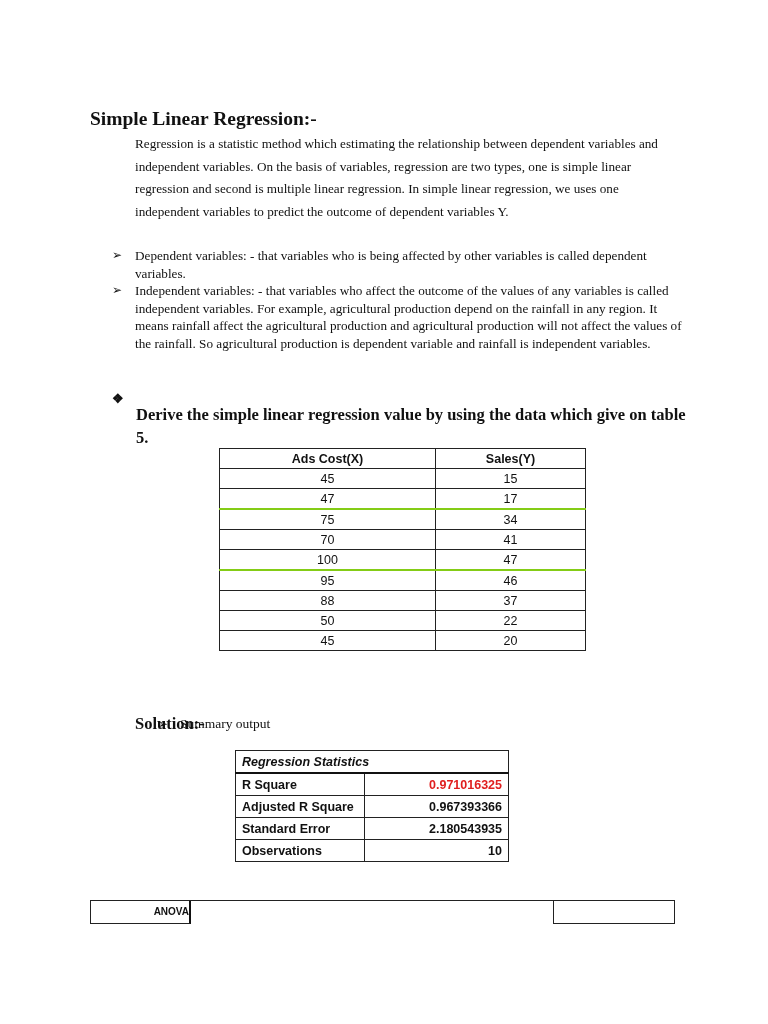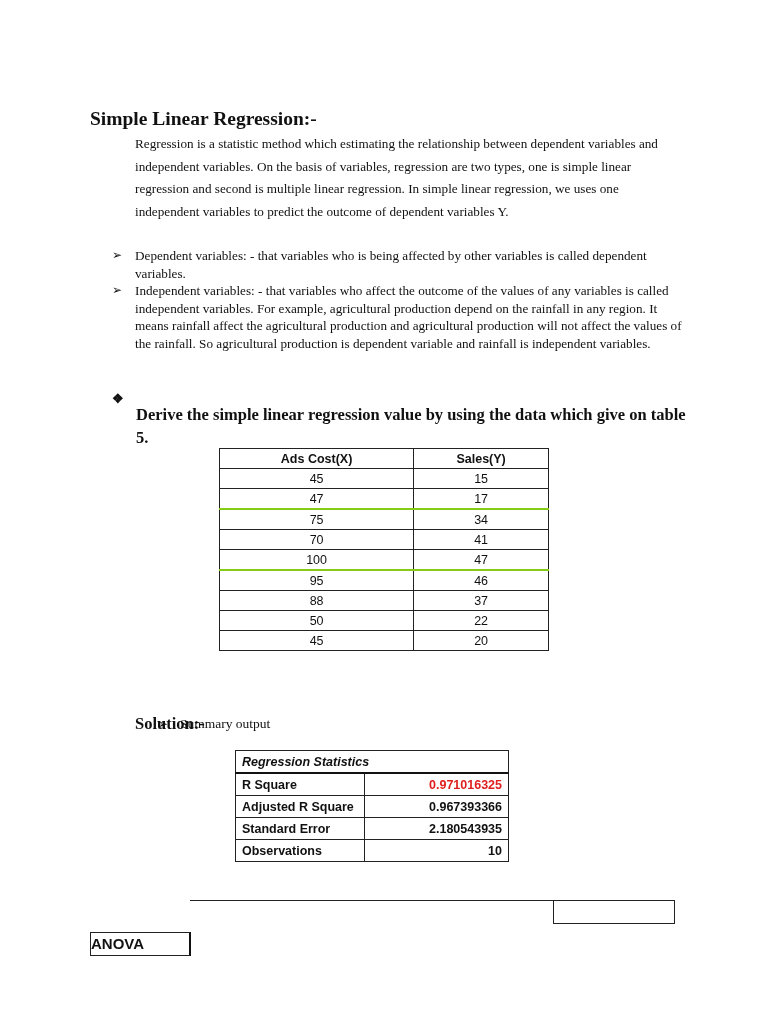--- a/index.html
+++ b/index.html
@@ -11,34 +11,34 @@
   #intro{left:135px;top:133px;width:545px;font-size:13.2px;line-height:22.5px;}
   .bullets{left:112px;width:570px;font-size:13.2px;line-height:17.6px;margin:0;padding:0;list-style:none;}
   .bullets li{position:relative;padding-left:23px;}
   .bullets .mark{position:absolute;left:0;top:0;font-size:12px;}
   #bul1{top:247px;}
   #bul2{top:282px;}
   #task{left:112px;top:387px;width:580px;font-size:16.5px;font-weight:bold;line-height:23px;}
   #task .mark{position:absolute;left:0;top:0;font-size:13px;}
   #task .txt{display:block;padding-left:24px;margin-top:16px;}
   table{border-collapse:collapse;}
-  #data-table{left:219px;top:448px;width:330px;font-size:12.5px;}
+  #data-table{left:219px;top:448px;width:367px;font-size:12.5px;}
   #data-table td,#data-table th{border:1px solid #222;height:19px;padding:0;text-align:center;}
   #data-table th{font-weight:bold;}
   #data-table tr.thick td{border-bottom:2px solid #84cc16;}
   #sol{left:135px;top:714px;font-size:16.5px;font-weight:bold;}
   #summary{left:158px;top:716px;font-size:13.5px;}
   #summary .mark{display:inline-block;width:22px;font-size:12px;}
   #reg-table{left:235px;top:750px;width:274px;font-size:12.5px;}
   #reg-table td{border:1px solid #222;height:21px;padding:0 6px;}
   #reg-table td.hdr{text-align:left;font-style:italic;font-weight:bold;border-bottom:2px solid #111;}
   #reg-table td.lbl{font-weight:bold;width:116px;}
   #reg-table td.val{font-weight:bold;text-align:right;}
   #reg-table td.red{color:#e02020;}
-  #anova-box{left:90px;top:900px;width:98px;height:22px;border:1.5px solid #222;border-right:2px solid #111;font-size:15px;font-weight:bold;text-align:left;line-height:22px;margin-top:32px;}
+  #anova-box{left:90px;top:900px;width:98px;height:22px;border:1.5px solid #222;border-right:2px solid #111;font-size:10px;font-weight:bold;text-align:right;line-height:22px;}
   #anova-line{left:190px;top:900px;width:363px;height:0;border-top:1.5px solid #222;}
   #anova-right{left:553px;top:900px;width:120px;height:22px;border:1.5px solid #222;}
 </style>
 </head>
 <body>
 
 <div id="title" class="abs serif">Simple Linear Regression:-</div>
 
 <div id="intro" class="abs serif">Regression is a statistic method which estimating the relationship between dependent variables and independent variables. On the basis of variables, regression are two types, one is simple linear regression and second is multiple linear regression. In simple linear regression, we uses one independent variables to predict the outcome of dependent variables Y.</div>
 

